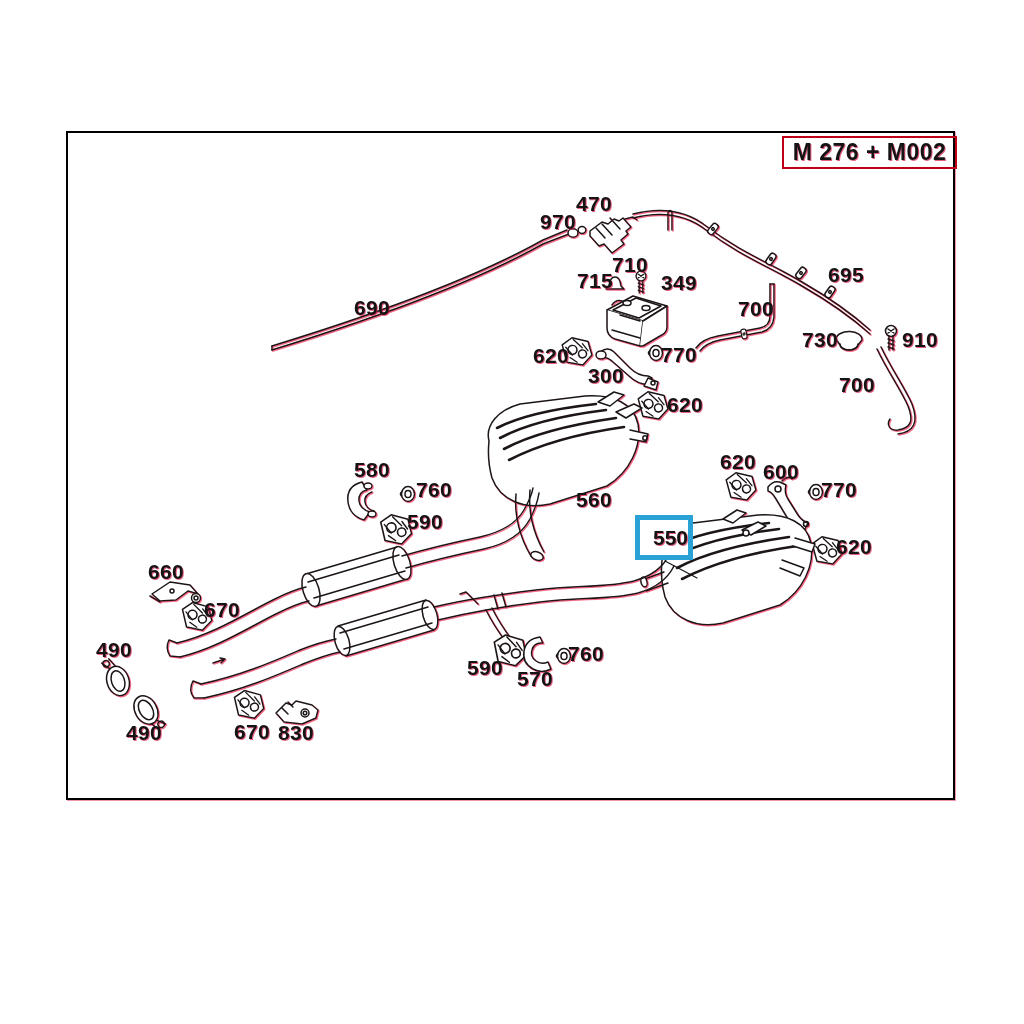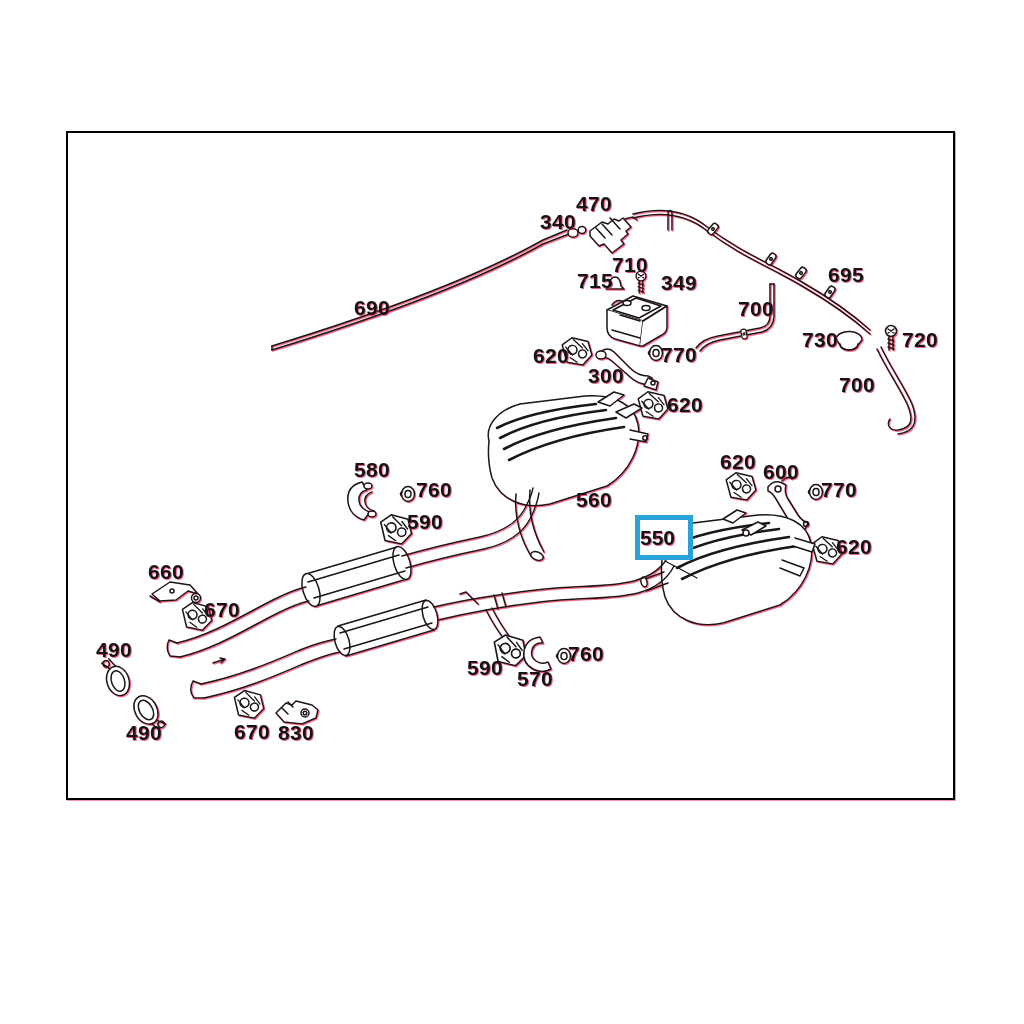--- a/index.html
+++ b/index.html
@@ -8,32 +8,35 @@
   .frame{position:absolute;left:66px;top:131px;width:889px;height:669px;
          border:2px solid #000;box-shadow:1px 1px 0 rgba(233,60,100,.55);box-sizing:border-box;}
   .title-box{position:absolute;left:782px;top:136px;width:175px;height:33px;
          border:2px solid #c00014;box-sizing:border-box;display:flex;align-items:center;justify-content:center;}
   .title-box span{font:700 23px "Liberation Sans",sans-serif;color:#141414;
          text-shadow:1px 1px 0 rgba(216,27,74,.7);letter-spacing:.5px;}
   .lbl{position:absolute;transform:translate(-50%,-50%);
        font:700 21px "Liberation Sans",sans-serif;color:#141414;
        text-shadow:1px 1px 0 rgba(216,27,74,.7);letter-spacing:.3px;white-space:nowrap;z-index:4;}
   .hl-box{position:absolute;left:635px;top:515px;width:58px;height:45px;box-sizing:border-box;
-       border:5px solid #29a3d6;background:#fff;display:flex;align-items:center;justify-content:flex-start;z-index:5;}
+       border:5px solid #29a3d6;background:#fff;display:flex;align-items:center;justify-content:flex-end;z-index:5;}
   .hl-box span{font:700 21px "Liberation Sans",sans-serif;color:#141414;
        text-shadow:1px 1px 0 rgba(216,27,74,.7);}
   svg.art{position:absolute;left:0;top:0;z-index:2;}
 </style>
 </head>
 <body>
 
 <div class="stage">
 
   <div class="frame"></div>
 
+  <div class="title-box">
+    <span>M 276 + M002</span>
+  </div>
 
   <svg class="art" width="1024" height="1024" viewBox="0 0 1024 1024">
     <defs>
       <filter id="rf" x="-20%" y="-20%" width="140%" height="140%">
         <feDropShadow dx="1" dy="1" stdDeviation="0" flood-color="#ef3a62" flood-opacity="0.75"></feDropShadow>
       </filter>
       <g id="mount">
         <path d="M-13,-10 L-2,-15 L13,-8 L14,6 L3,14 L-12,8 Z" fill="#fff"></path>
         <circle cx="-4" cy="-3" r="4.5"></circle>
         <circle cx="5" cy="3" r="4"></circle>
@@ -289,29 +292,29 @@
         <path d="M282,708 l6,6 M288,702 l5,5"></path>
       </g>
 
       <g>
         <path d="M665,561 L697,578" stroke-width="1.2"></path>
       </g>
     </g>
   </svg>
 
   <span class="lbl" style="left:594px;top:204px">470</span>
-  <span class="lbl" style="left:558px;top:222px">340</span>
+  <span class="lbl" style="left:558px;top:222px">970</span>
   <span class="lbl" style="left:630px;top:265px">710</span>
   <span class="lbl" style="left:595px;top:281px">715</span>
   <span class="lbl" style="left:679px;top:283px">349</span>
   <span class="lbl" style="left:372px;top:308px">690</span>
   <span class="lbl" style="left:846px;top:275px">695</span>
   <span class="lbl" style="left:756px;top:309px">700</span>
   <span class="lbl" style="left:820px;top:340px">730</span>
-  <span class="lbl" style="left:920px;top:340px">720</span>
+  <span class="lbl" style="left:920px;top:340px">910</span>
   <span class="lbl" style="left:857px;top:385px">700</span>
   <span class="lbl" style="left:551px;top:356px">620</span>
   <span class="lbl" style="left:679px;top:355px">770</span>
   <span class="lbl" style="left:606px;top:376px">300</span>
   <span class="lbl" style="left:685px;top:405px">620</span>
   <span class="lbl" style="left:372px;top:470px">580</span>
   <span class="lbl" style="left:434px;top:490px">760</span>
   <span class="lbl" style="left:425px;top:522px">590</span>
   <span class="lbl" style="left:594px;top:500px">560</span>
   <span class="lbl" style="left:738px;top:462px">620</span>

